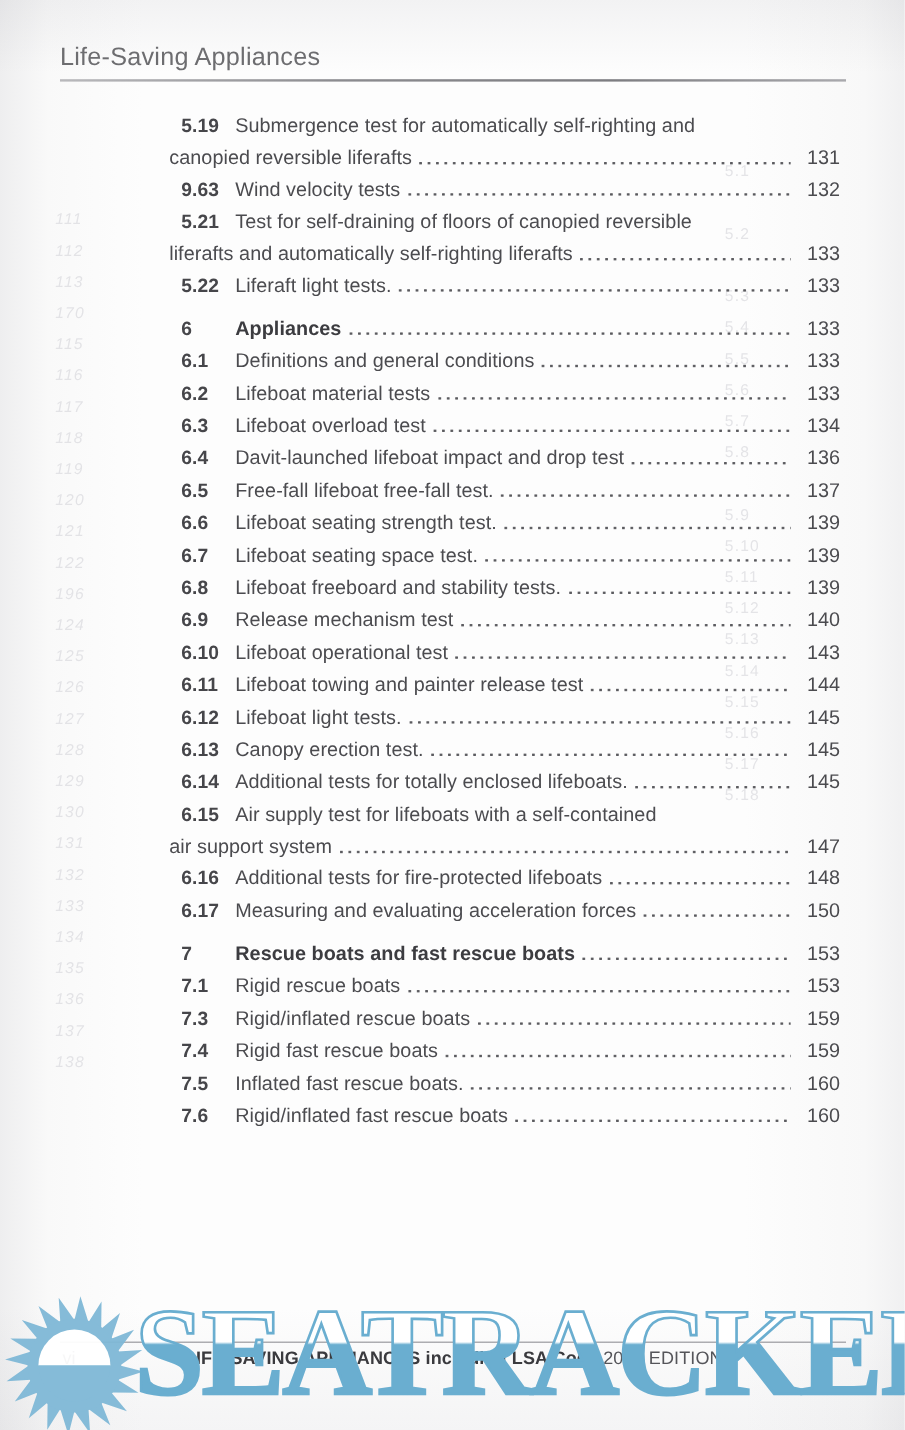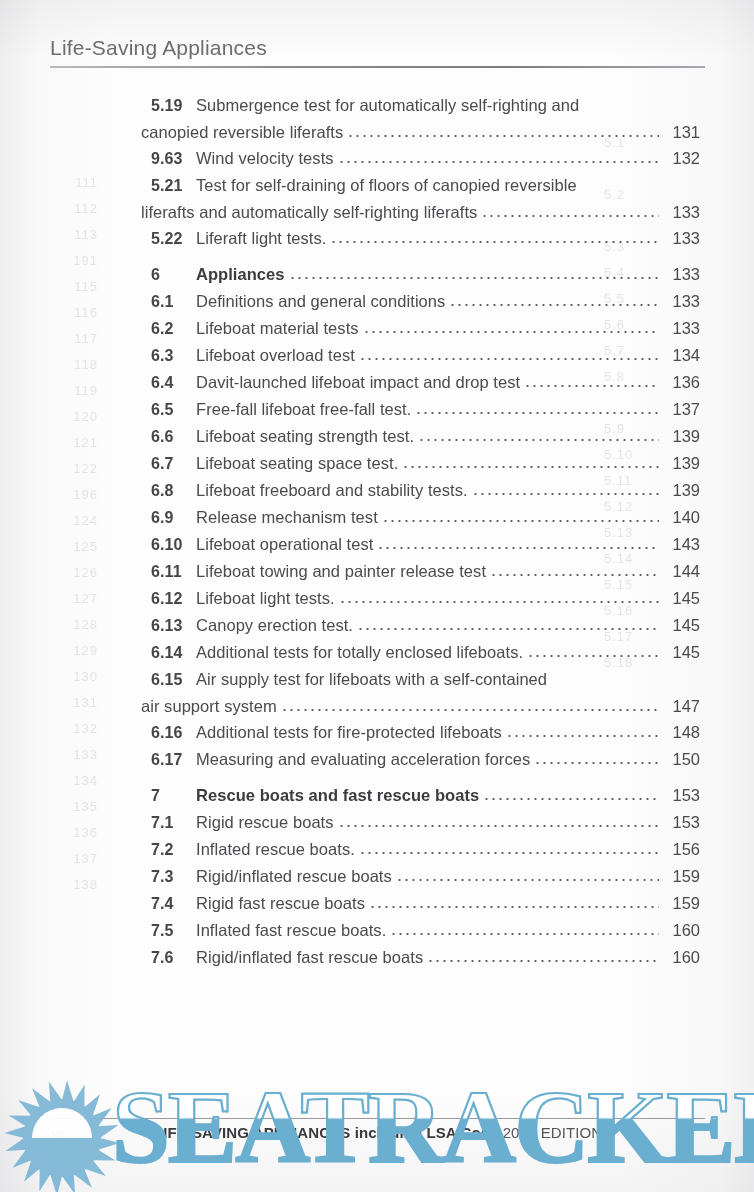--- a/index.html
+++ b/index.html
@@ -171,38 +171,38 @@
   .bleed {
     position: absolute;
     pointer-events: none;
     color: #dcdce0;
     font-size: 13px;
     line-height: 26px;
     letter-spacing: 1px;
     opacity: 0.75;
     user-select: none;
   }
-  .bleed-left { left: 46px; top: 118px; width: 52px; text-align: right; }
+  .bleed-left { left: 46px; top: 118px; width: 52px; text-align: left; font-style: italic; }
   .bleed-right { left: 604px; top: 104px; width: 112px; text-align: left; }
   .bleed-top { left: 150px; top: 46px; font-size: 12px; color: #e2e2e6; }
   .bleed-row { height: 26px; overflow: hidden; white-space: nowrap; }
 </style>
 </head>
 <body>
 
 <div id="page">
 
   <div class="bleed bleed-top">&nbsp;</div>
   <div class="bleed bleed-left">
     <div class="bleed-row">&nbsp;</div>
       <div class="bleed-row">&nbsp;</div>
     <div class="bleed-row">111</div>
       <div class="bleed-row">112</div>
     <div class="bleed-row">113</div>
-      <div class="bleed-row">191</div>
+      <div class="bleed-row">170</div>
     <div class="bleed-row">115</div>
       <div class="bleed-row">116</div>
     <div class="bleed-row">117</div>
       <div class="bleed-row">118</div>
     <div class="bleed-row">119</div>
       <div class="bleed-row">120</div>
     <div class="bleed-row">121</div>
       <div class="bleed-row">122</div>
     <div class="bleed-row">196</div>
       <div class="bleed-row">124</div>
@@ -460,28 +460,20 @@
       </div>
       <div class="row">
         <div class="num">7.1</div>
         <div class="body">
           <span class="title">Rigid rescue boats</span>
           <span class="leader"></span>
           <span class="pg">153</span>
         </div>
       </div>
       <div class="row">
-        <div class="num">7.2</div>
-        <div class="body">
-          <span class="title">Inflated rescue boats.</span>
-          <span class="leader"></span>
-          <span class="pg">156</span>
-        </div>
-      </div>
-      <div class="row">
         <div class="num">7.3</div>
         <div class="body">
           <span class="title">Rigid/inflated rescue boats</span>
           <span class="leader"></span>
           <span class="pg">159</span>
         </div>
       </div>
       <div class="row">
         <div class="num">7.4</div>
         <div class="body">

